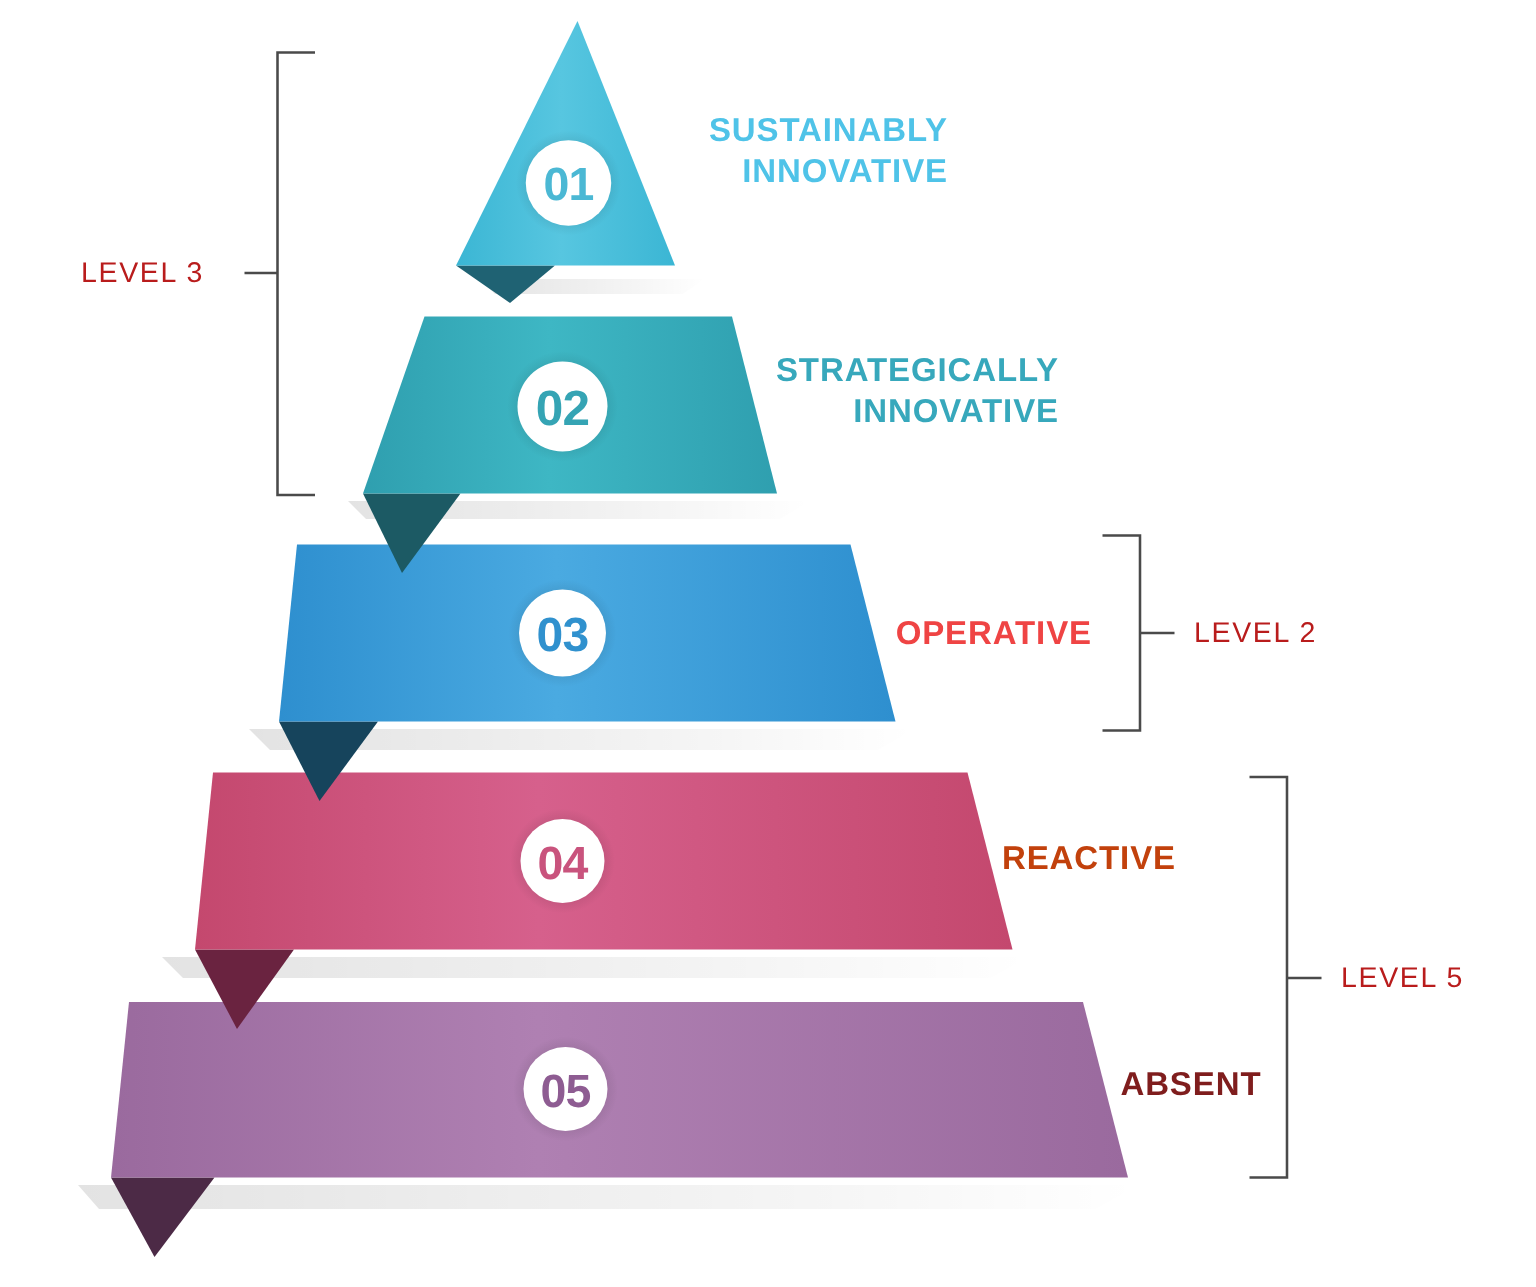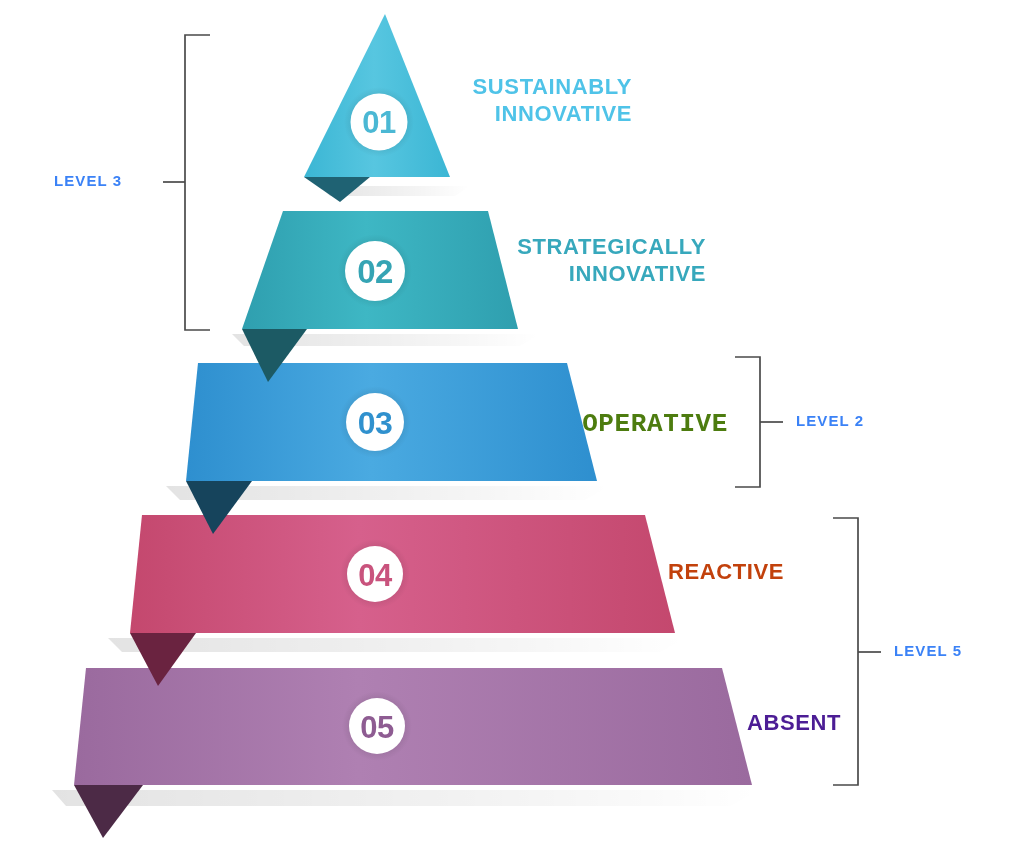--- a/index.html
+++ b/index.html
@@ -28,23 +28,23 @@
     position: absolute;
     font-weight: bold;
     letter-spacing: 0.6px;
     line-height: 1.22;
     text-align: right;
     white-space: pre-line;
     font-family: "Liberation Sans", sans-serif;
   }
   .bracket-label {
     position: absolute;
-    font-weight: bold;
-    color: #3b82f6;
-    font-size: 15px;
+    font-weight: normal;
+    color: #b91c1c;
+    font-size: 19px;
     letter-spacing: 1.1px;
     white-space: nowrap;
     font-family: "Liberation Sans", sans-serif;
   }
   .num-text {
     font-family: "Liberation Sans", sans-serif;
     font-weight: bold;
     letter-spacing: -0.5px;
   }
 </style>
@@ -164,25 +164,25 @@
       <line x1="858" y1="652" x2="881" y2="652"></line>
     </g>
   </svg>
 
   <div class="layer-label" style="right: 392px; top: 74px; font-size: 22px; color: rgb(79, 195, 232);">SUSTAINABLY
 INNOVATIVE</div>
 
   <div class="layer-label" style="right: 318px; top: 234px; font-size: 22px; color: rgb(55, 168, 188);">STRATEGICALLY
 INNOVATIVE</div>
 
-  <div class="layer-label" style="right: 296px; top: 409px; font-size: 26px; color: #4d7c0f; font-family: Liberation Mono, monospace;">OPERATIVE</div>
+  <div class="layer-label" style="right: 296px; top: 409px; font-size: 22px; color: #ef4444;">OPERATIVE</div>
 
   <div class="layer-label" style="right: 240px; top: 559px; font-size: 22px; color: #c2410c;">REACTIVE</div>
 
-  <div class="layer-label" style="right: 183px; top: 710px; font-size: 22px; color: #4c1d95;">ABSENT</div>
+  <div class="layer-label" style="right: 183px; top: 710px; font-size: 22px; color: #7f1d1d;">ABSENT</div>
 
   <div class="bracket-label" style="left:54px; top:172px;">LEVEL 3</div>
 
   <div class="bracket-label" style="left:796px; top:412px;">LEVEL 2</div>
 
   <div class="bracket-label" style="left:894px; top:642px;">LEVEL 5</div>
 
 </div>
 
 </body></html>

